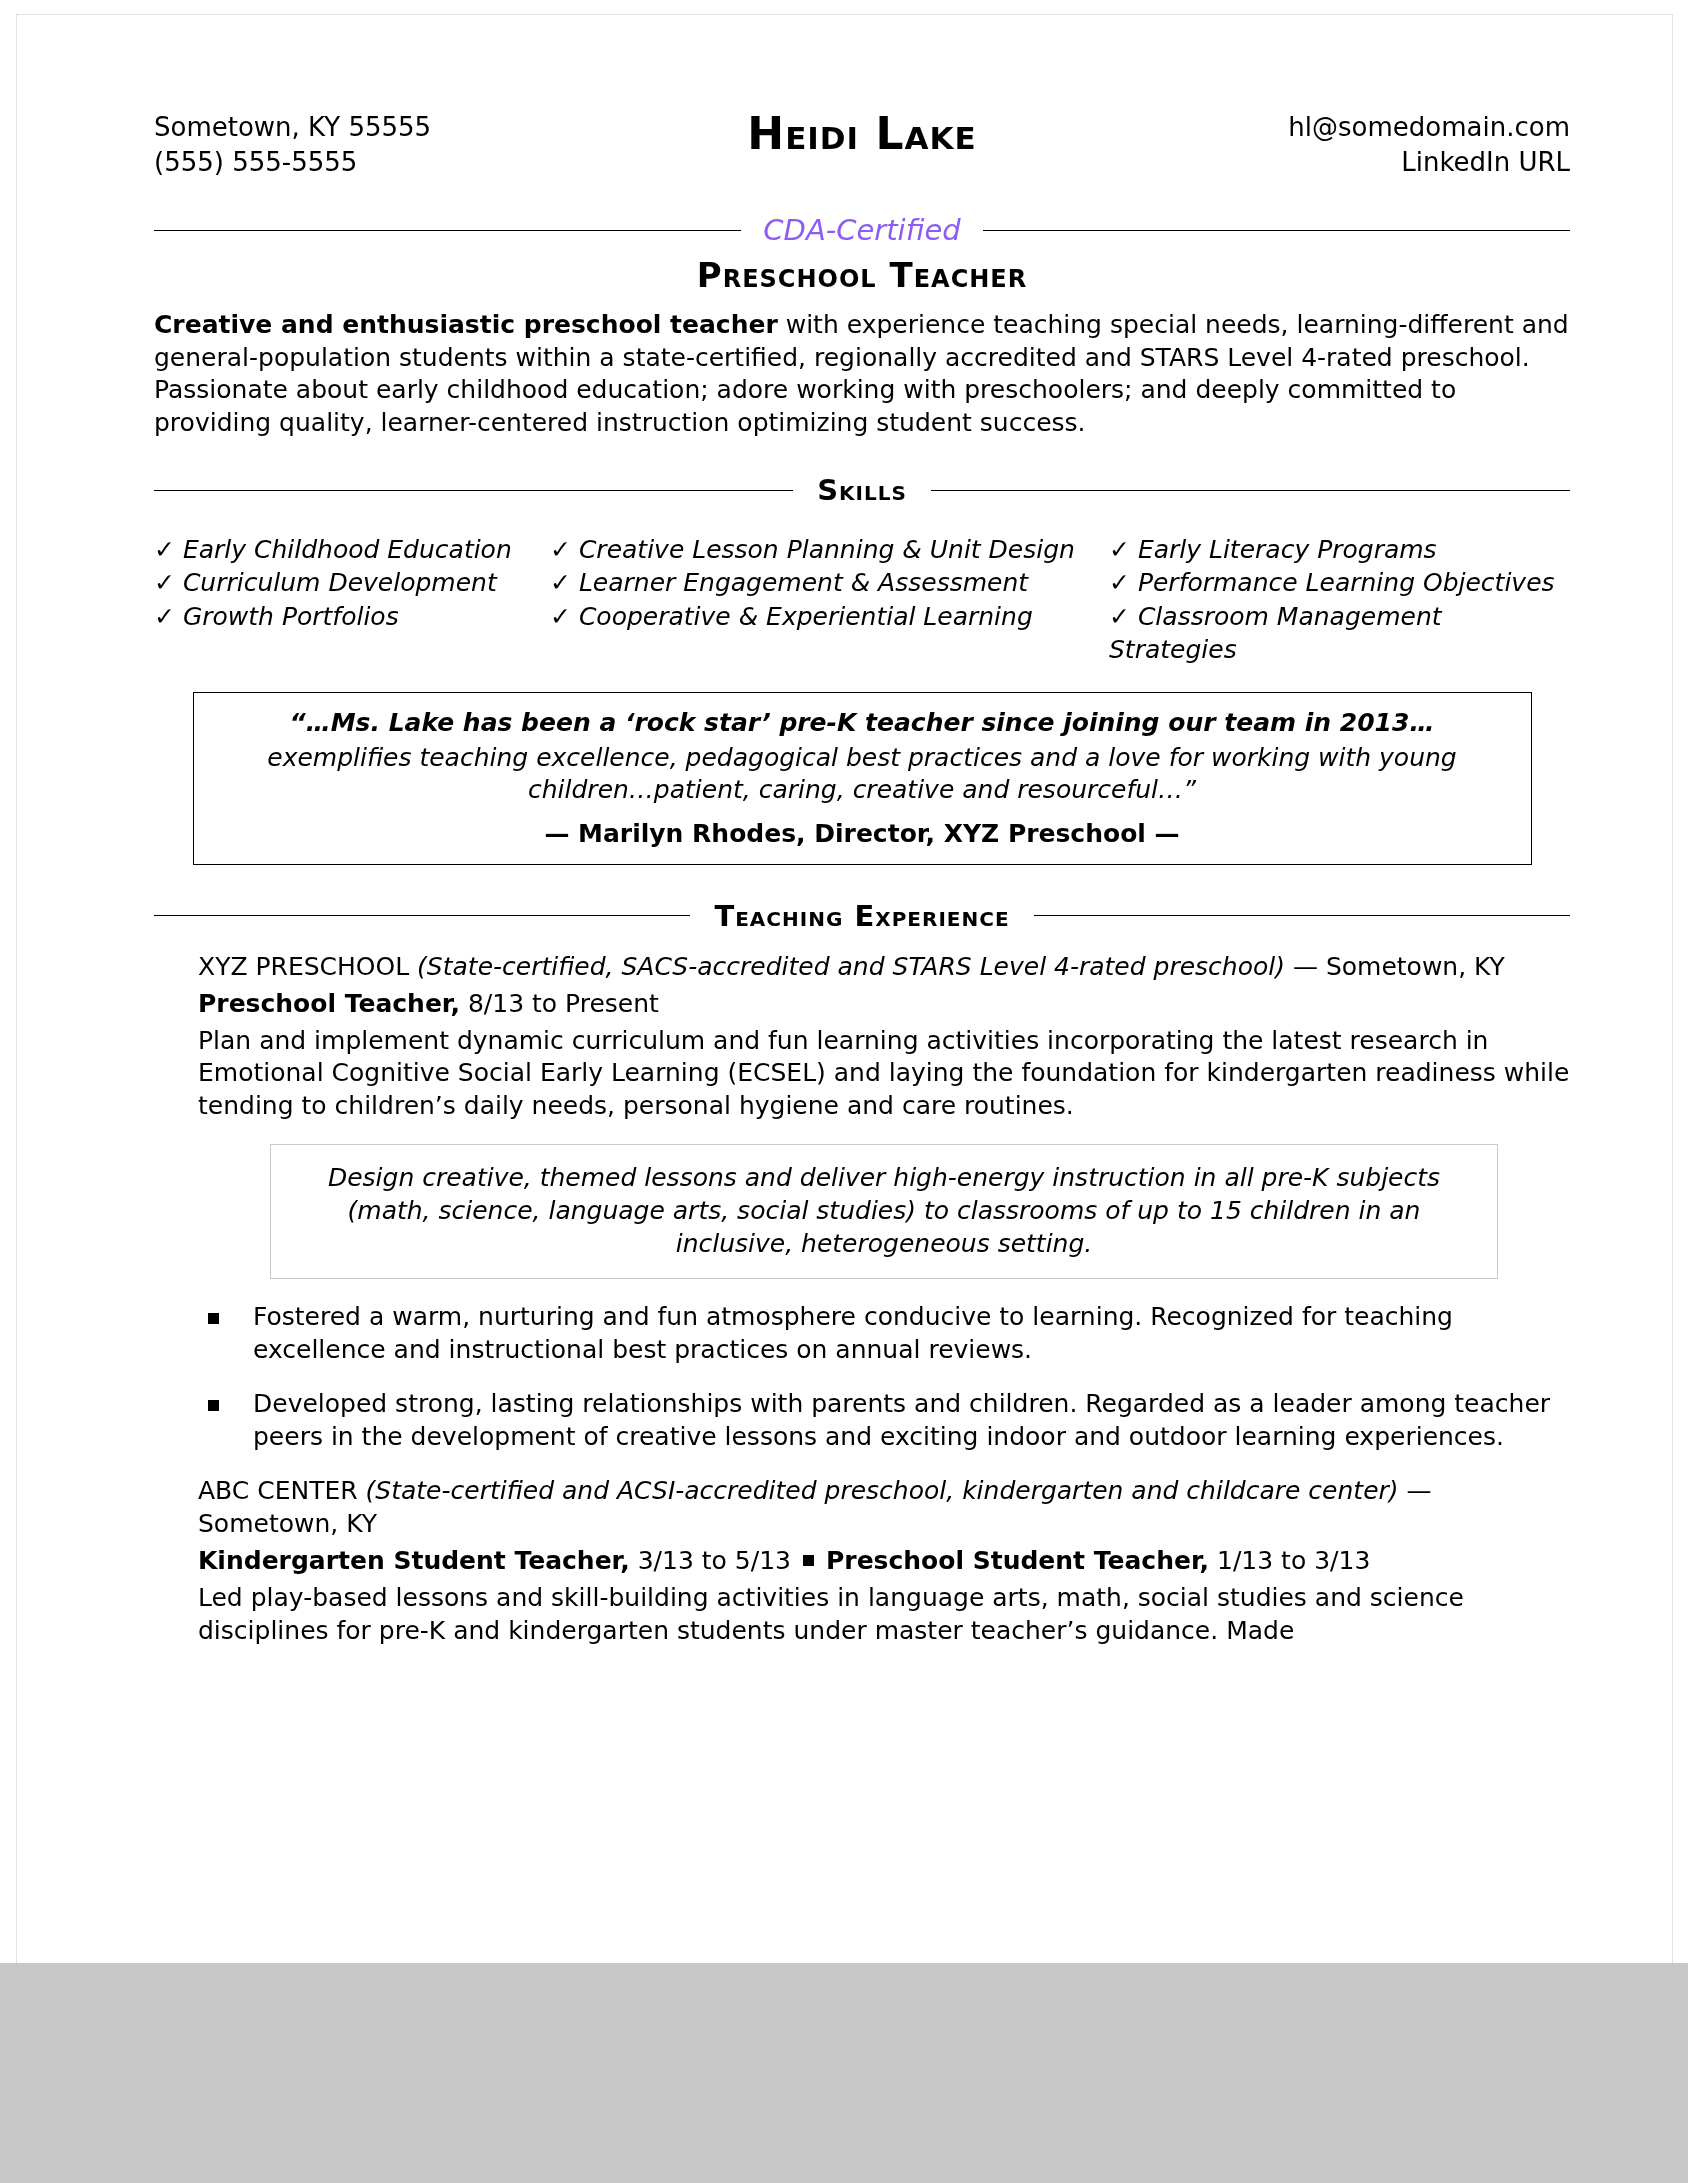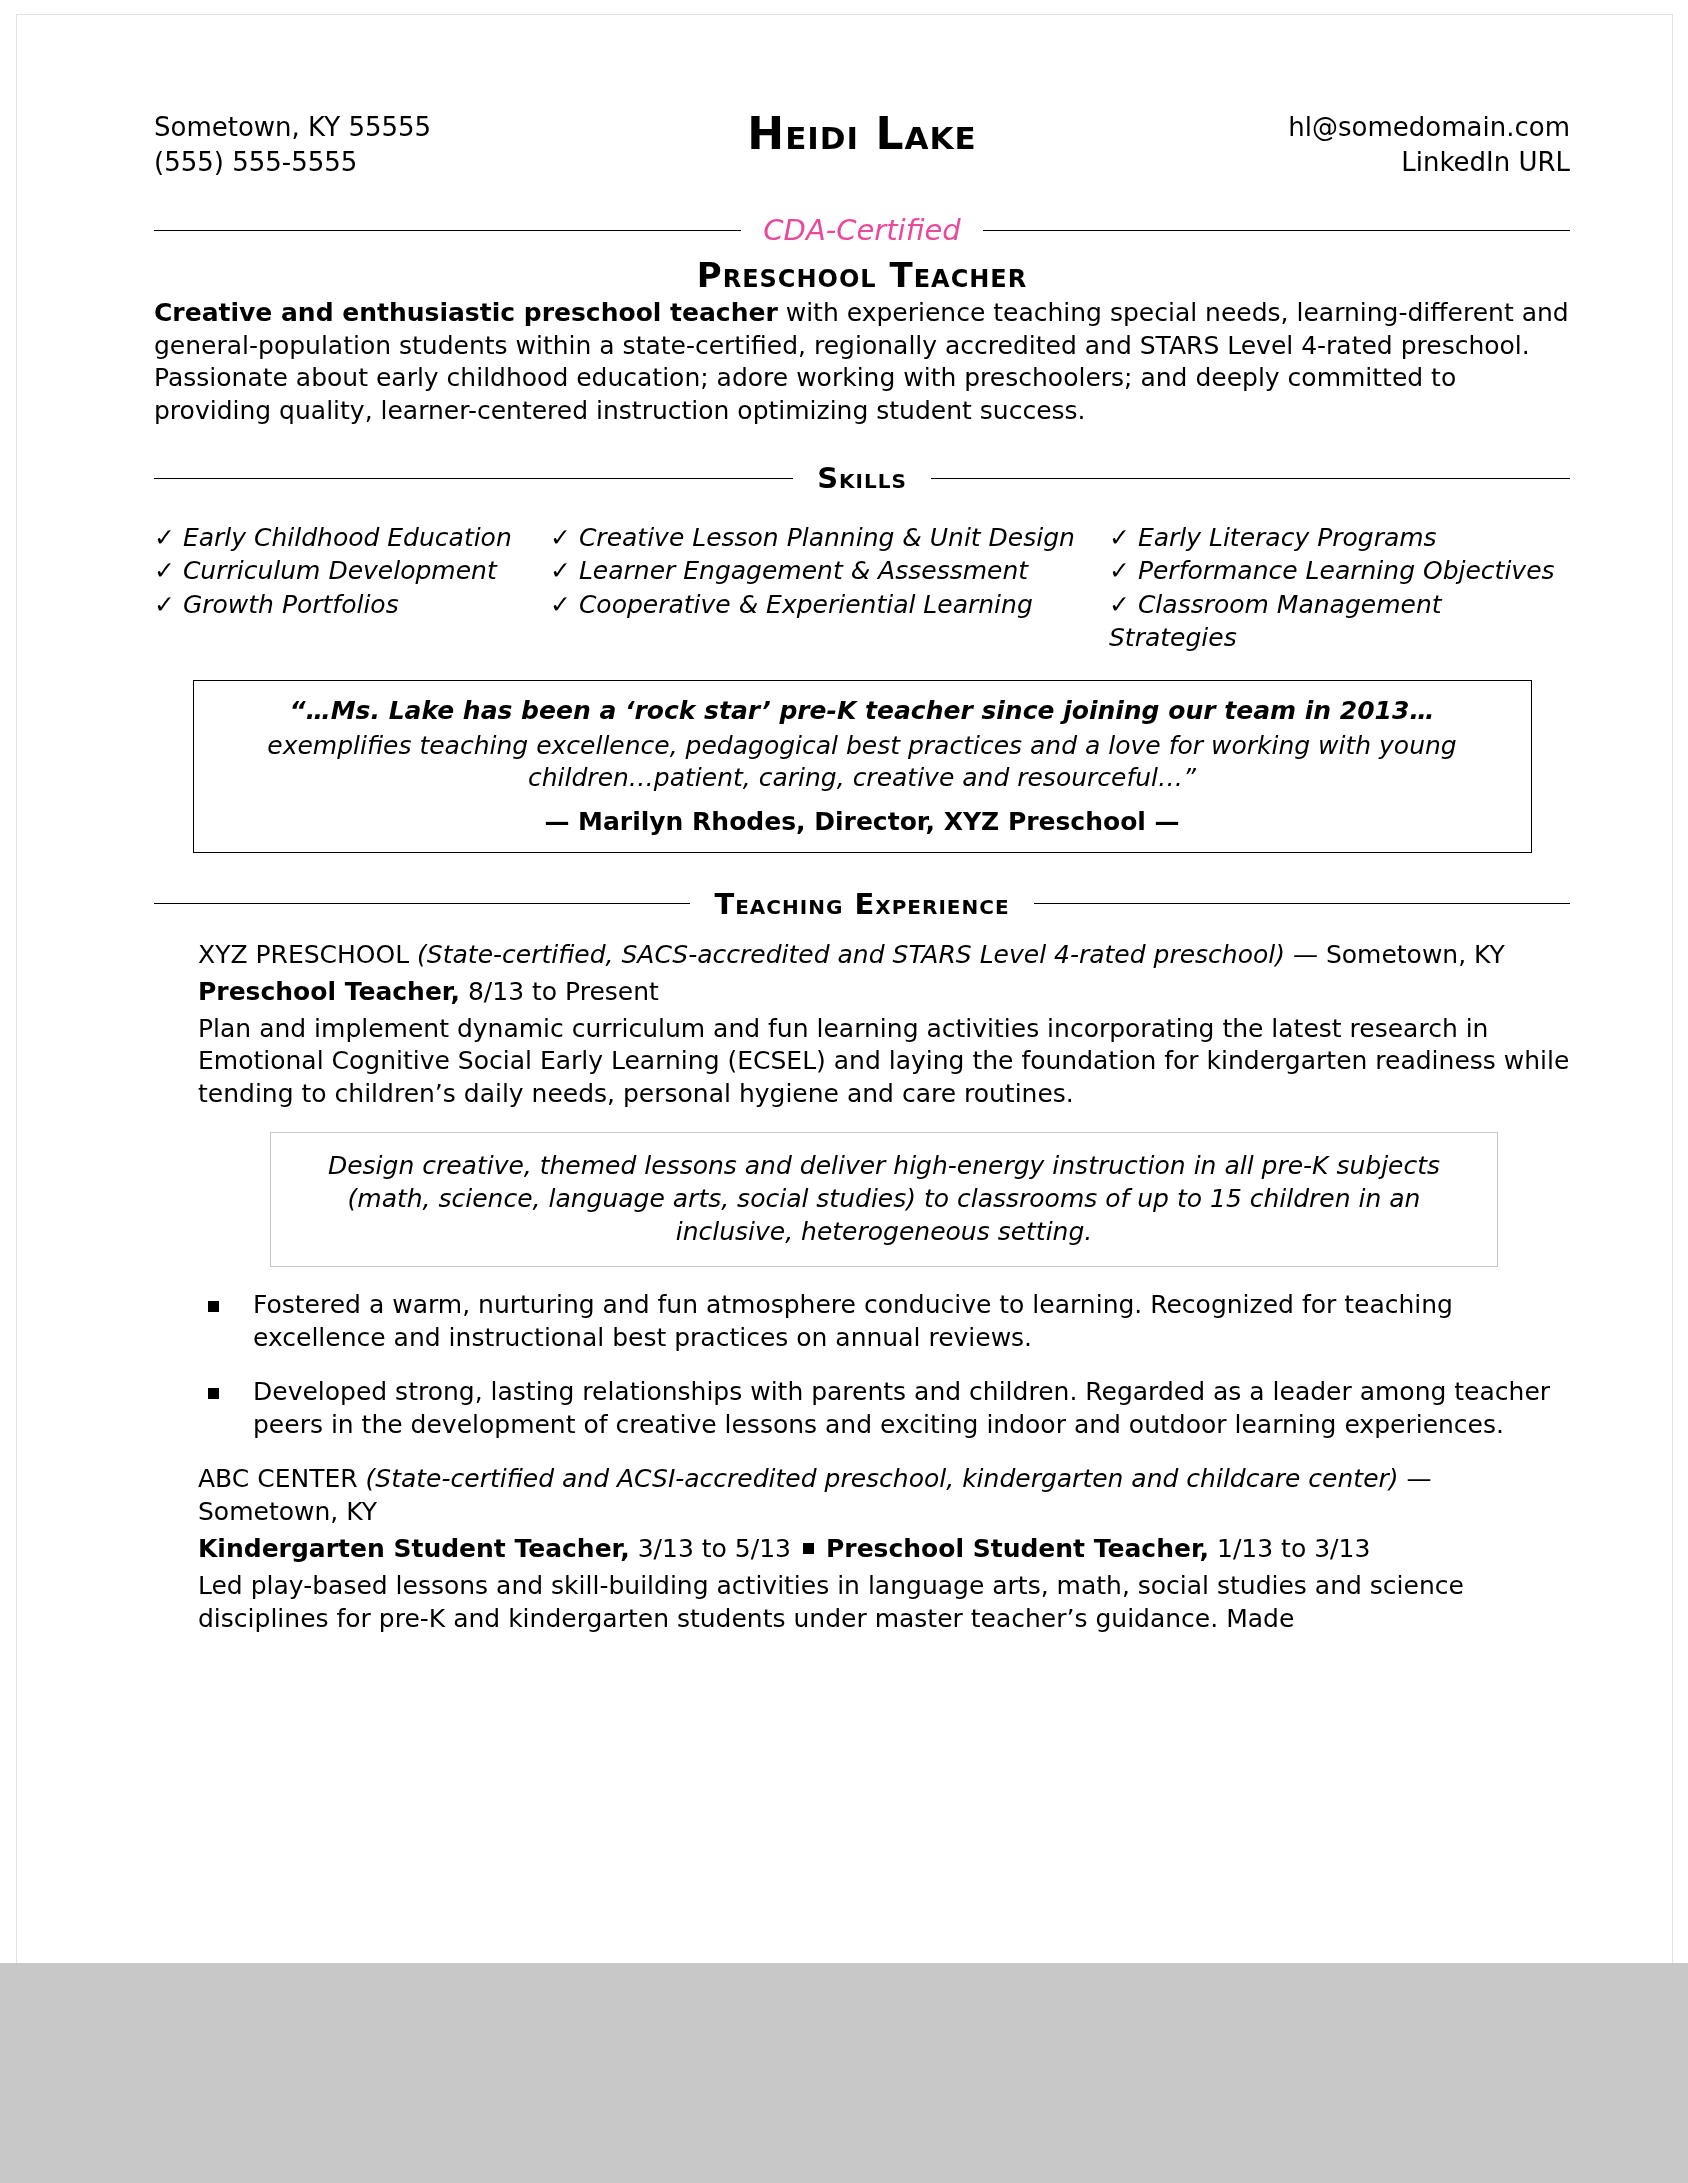--- a/index.html
+++ b/index.html
@@ -73,34 +73,34 @@
   }
   .rule-line {
     flex: 1;
     height: 1px;
     background: #000;
   }
   .rule-mid {
     font-style: italic;
     font-size: 29px;
     white-space: nowrap;
-    color: #ec4899;
+    color: #8b5cf6;
   }
   .job-title {
     text-align: center;
     font-weight: bold;
     font-size: 34px;
     letter-spacing: 1px;
     margin-top: 8px;
     font-variant: small-caps;
   }
 
   
   .summary {
-    margin-top: 2px;
+    margin-top: 14px;
     font-size: 25px;
     line-height: 1.30;
     color: #000;
     text-align: left;
   }
   .summary b { font-weight: bold; }
 
   
   .section-head {
     display: flex;

